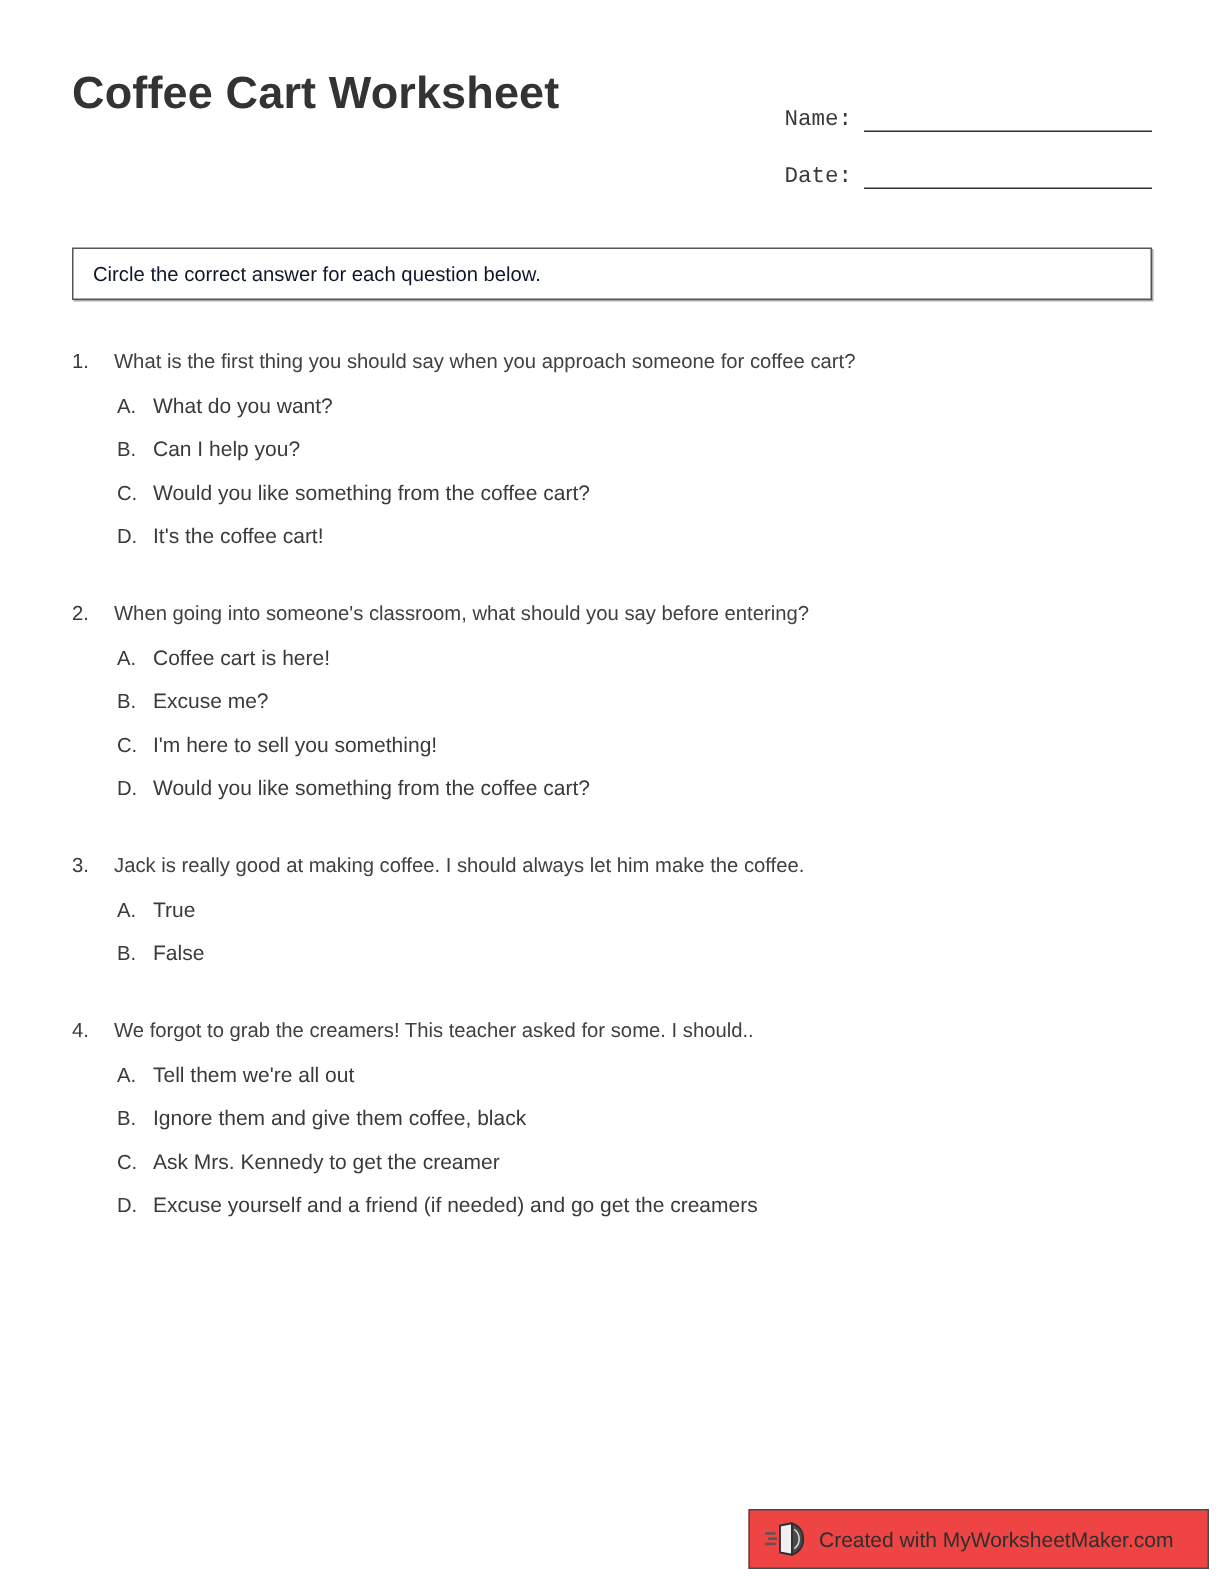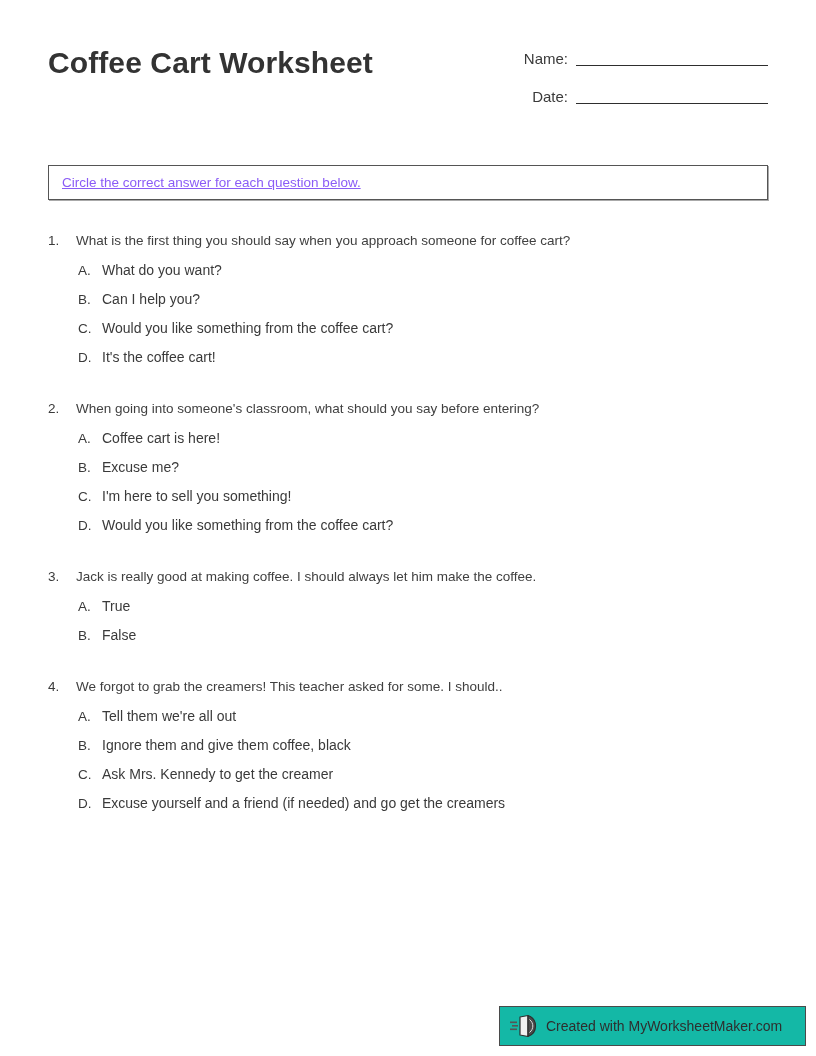--- a/index.html
+++ b/index.html
@@ -44,23 +44,24 @@
     white-space: nowrap;
   }
   .meta-fields {
     position: absolute;
     right: 0;
     top: 6px;
     width: 260px;
   }
   .meta-row {
     display: flex;
-    align-items: flex-start;
+    align-items: flex-end;
     justify-content: flex-end;
     height: 38px;
+    font-family: Liberation Mono, monospace;
   }
   .meta-label {
     font-size: 15px;
     color: #3a3a3a;
     padding-right: 8px;
     white-space: nowrap;
   }
   .meta-line {
     width: 192px;
     border-bottom: 1.3px solid #2e2e2e;
@@ -75,24 +76,23 @@
     width: 720px;
     height: 35px;
     box-sizing: border-box;
     border: 1px solid #555555;
     box-shadow: 1px 1px 0 #aaaaaa;
     display: flex;
     align-items: center;
   }
   .instruction-text {
     font-size: 13.5px;
-    color: #8b5cf6;
+    color: #0f172a;
     padding-left: 13px;
     line-height: 18px;
-    text-decoration: underline;
   }
 
   
   .questions {
     position: absolute;
     left: 48px;
     top: 231px;
     width: 720px;
   }
   .question-block {
@@ -141,21 +141,21 @@
   .footer-badge {
     position: absolute;
     left: 499px;
     top: 1006px;
     width: 307px;
     height: 40px;
     box-sizing: border-box;
     border: 1px solid #4a4a4a;
     display: flex;
     align-items: center;
-    background: #14b8a6;
+    background: #ef4444;
   }
   .footer-logo {
     width: 30px;
     height: 24px;
     margin-left: 10px;
     margin-right: 6px;
     flex: 0 0 30px;
     display: block;
   }
   .footer-text {

